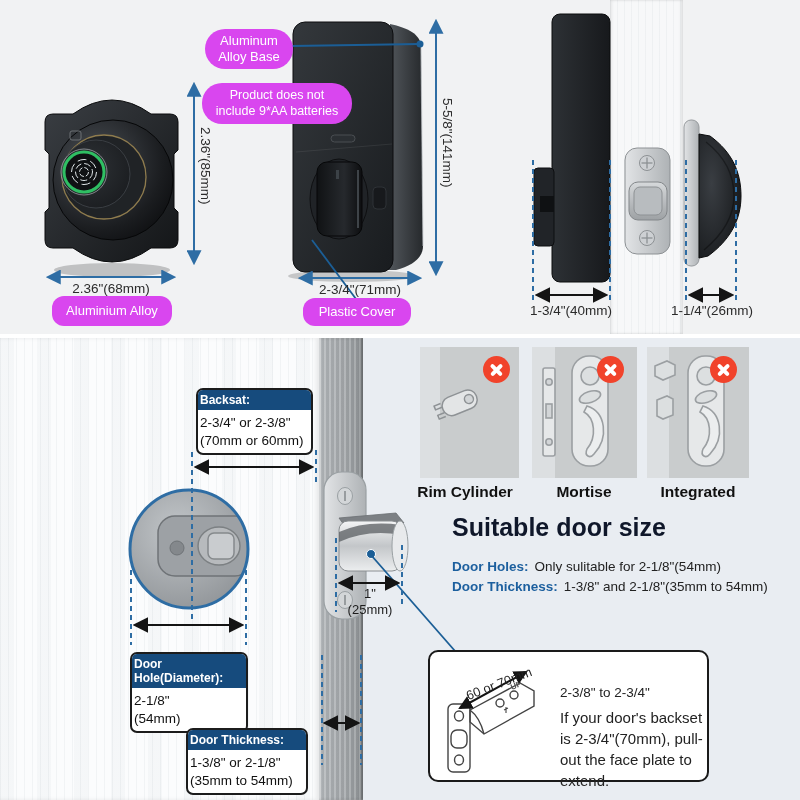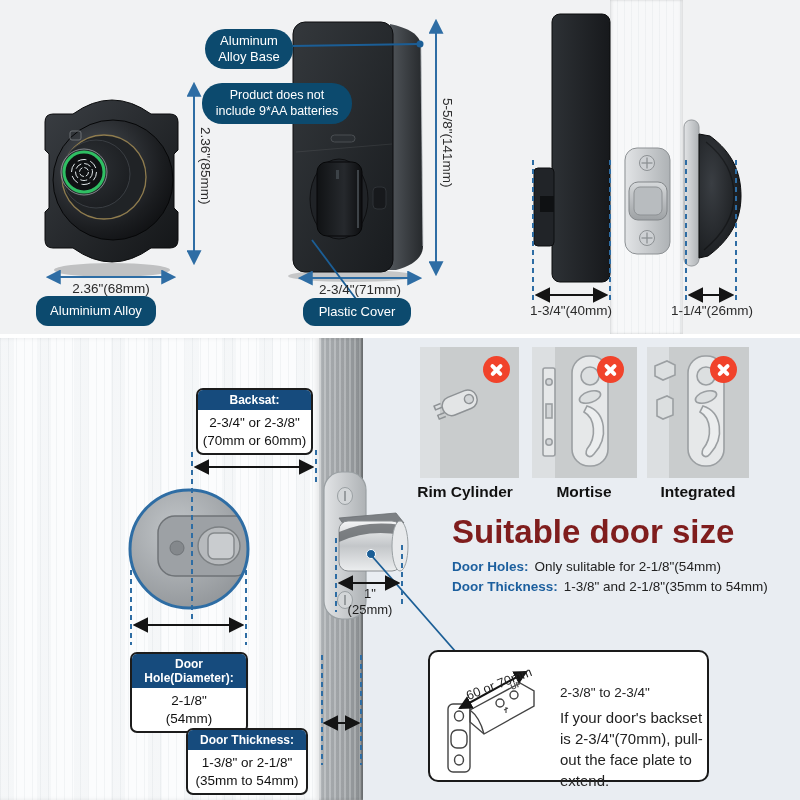--- a/index.html
+++ b/index.html
@@ -20,46 +20,46 @@
     background:
       repeating-linear-gradient(90deg, rgba(255,255,255,.16) 0 2px, rgba(0,0,0,.05) 2px 5px),
       linear-gradient(90deg,#b4b8bb,#a3a7aa 60%,#8f9396);
     box-shadow:inset 2px 0 2px rgba(255,255,255,.35), inset -2px 0 3px rgba(0,0,0,.25);}
   .sideview-door{left:610px;top:0;width:73px;height:334px;
     background:
       repeating-linear-gradient(90deg, rgba(185,195,200,.14) 0 1px, rgba(255,255,255,0) 1px 7px),
       #f7f8f9;
     box-shadow:inset 2px 0 3px rgba(0,0,0,.07), inset -2px 0 3px rgba(0,0,0,.10);}
   
-  .pill{background:#0c4a6e;color:#fff;border-radius:20px;display:flex;align-items:center;
+  .pill{background:#d946ef;color:#fff;border-radius:20px;display:flex;align-items:center;
         justify-content:center;text-align:center;font-size:13px;line-height:1.25;padding:14px 8px;box-sizing:border-box;}
-  .badge1{left:36px;top:296px;width:120px;height:30px;border-radius:12px;}
+  .badge1{left:52px;top:296px;width:120px;height:30px;border-radius:12px;}
   .badge2{left:303px;top:298px;width:108px;height:22px;border-radius:12px;}
   .callout1{left:205px;top:29px;width:88px;height:40px;}
   .callout2{left:202px;top:83px;width:150px;height:41px;font-size:12.5px;}
   
   .dimlab{font-size:13.5px;color:#2b2b2b;text-align:center;}
   .vtext{writing-mode:vertical-rl;}
   
   .spec-box{background:#fff;border:2px solid #1c1c1c;border-radius:7px;overflow:hidden;
-            text-align:center;box-sizing:border-box;z-index:6;}
+            box-sizing:border-box;z-index:6;}
   .spec-box .hd{background:#164b7d;color:#fff;font-size:12px;font-weight:bold;padding:3px 2px;}
   .spec-box .bd{font-size:13.5px;color:#111;padding:4px 2px;line-height:1.3;}
   .spec-box .bd span{display:block;}
   
   .panel-strip{background:#dcdfe1;}
   .panel-main{background:#c9cccd;}
   .xmark{width:27px;height:27px;border-radius:50%;background:#f1432b;z-index:4;}
   .xmark::before,.xmark::after{content:"";position:absolute;left:6px;top:11.7px;width:15px;height:3.6px;
     background:#fff;border-radius:2px;}
   .xmark::before{transform:rotate(45deg);}
   .xmark::after{transform:rotate(-45deg);}
   .ptype-label{font-size:15.5px;font-weight:bold;color:#111;text-align:center;}
   
-  .heading{font-size:33px;font-weight:bold;color:#7f1d1d;}
+  .heading{font-size:25px;font-weight:bold;color:#0f172a;}
   .specline{font-size:13.5px;white-space:nowrap;}
   .specline .lab{color:#1c5f9e;font-weight:bold;margin-top:8px;}
   .specline .val{color:#222;margin-left:6px;}
   
   .inset{left:428px;top:650px;width:281px;height:132px;background:#fff;border:2px solid #1a1a1a;
          border-radius:10px;box-sizing:border-box;z-index:6;}
   .inset-dim{left:14px;top:24px;width:110px;text-align:center;font-size:13px;color:#222;
              transform:rotate(-21deg);}
   .inset-range{left:130px;top:33px;width:146px;font-size:13.5px;color:#222;}
   .inset-note{left:130px;top:55px;width:148px;font-size:15px;color:#222;line-height:1.4;}

